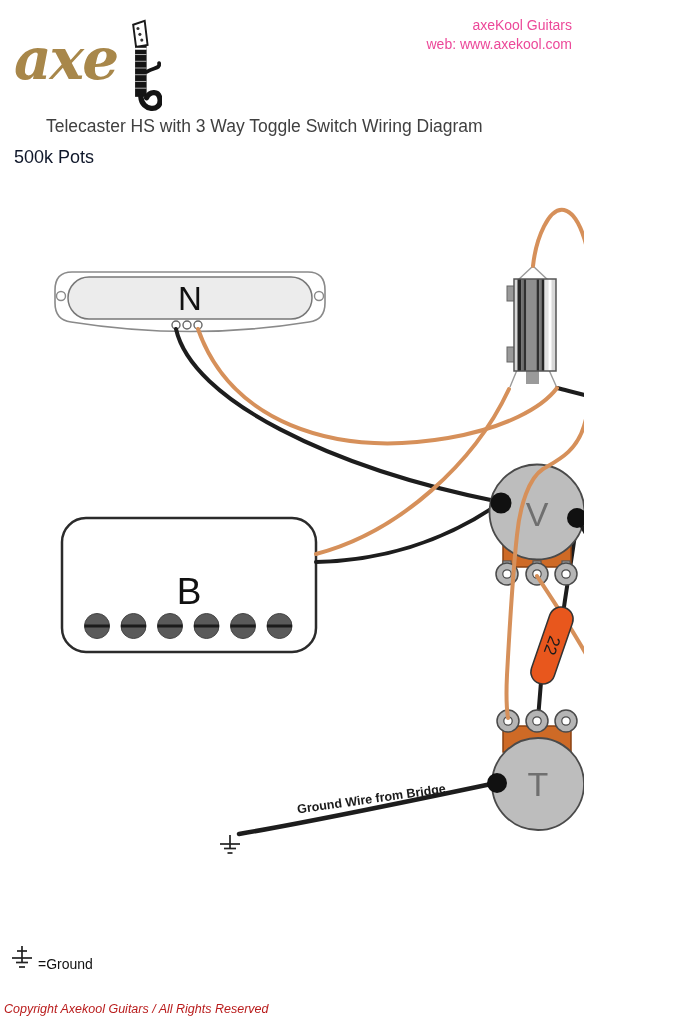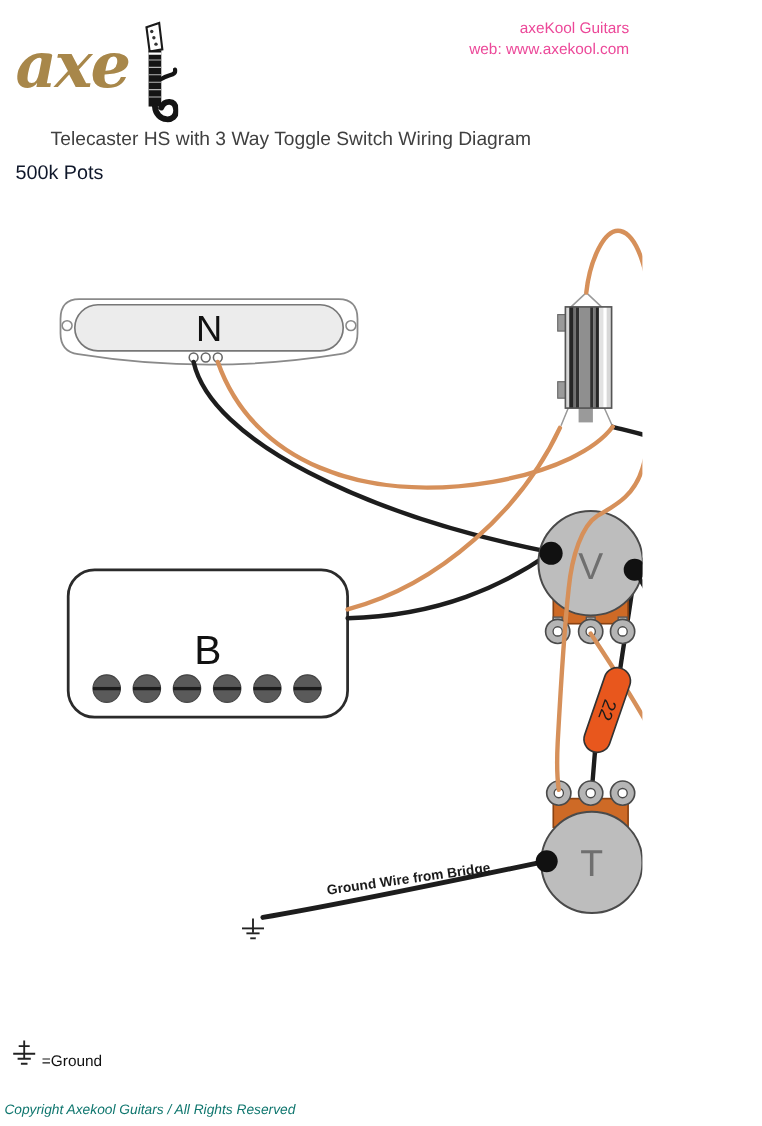--- a/index.html
+++ b/index.html
@@ -7,21 +7,21 @@
         font-family:"Liberation Sans",sans-serif;}
   
   .logo{position:absolute;left:14px;top:6px;height:96px;display:flex;align-items:flex-end;color:#A8874A;}
   .logo .script{font-family:"DejaVu Serif",serif;font-style:italic;font-weight:600;
                 font-size:58px;line-height:86px;letter-spacing:-2px;}
   .logo svg{margin:0 -7px -16px -5px;}
   .hdr-right{position:absolute;top:16px;right:12px;text-align:right;font-size:14px;
              line-height:19px;color:#ec4899;}
   .title{position:absolute;left:14px;top:116px;font-size:17.5px;color:#404040;margin-left:32px;}
   .subtitle{position:absolute;left:14px;top:147px;font-size:18px;color:#0f172a;}
-  .footer{position:absolute;left:4px;top:1002px;font-size:12.5px;font-style:italic;color:#0f766e;}
+  .footer{position:absolute;left:4px;top:1002px;font-size:12.5px;font-style:italic;color:#b91c1c;}
   
   .diagram{position:absolute;left:0;top:0;}
   .wire{fill:none;stroke-linecap:round;stroke-width:4px;}
   .w-orange{stroke:#D6905A;}
   .w-black{stroke:#1d1d1d;}
   .lead{fill:none;stroke:#9a9a9a;stroke-width:1.4px;}
   .pot-label{fill:#6f6f6f;font-family:"Liberation Sans",sans-serif;font-size:34px;}
   .pk-label{fill:#111;font-family:"Liberation Sans",sans-serif;}
   .ann{fill:#1a1a1a;font-family:"Liberation Sans",sans-serif;font-size:12.5px;font-weight:600;}
   .gnd{stroke:#222;stroke-width:1.7px;fill:none;}

